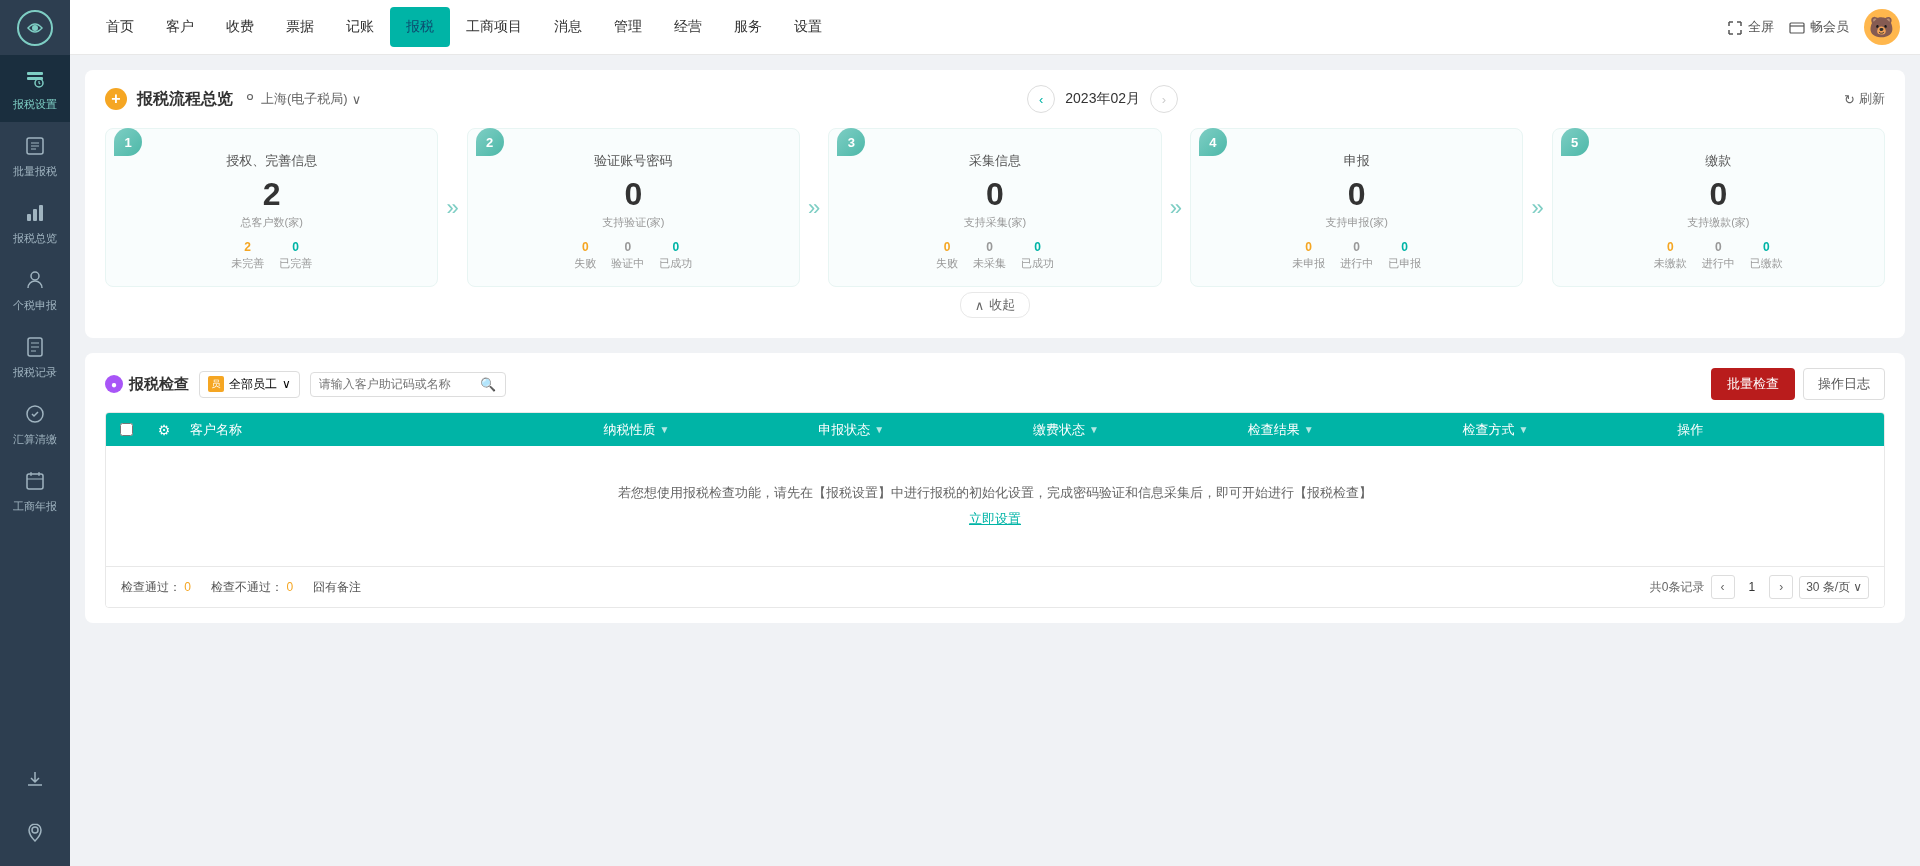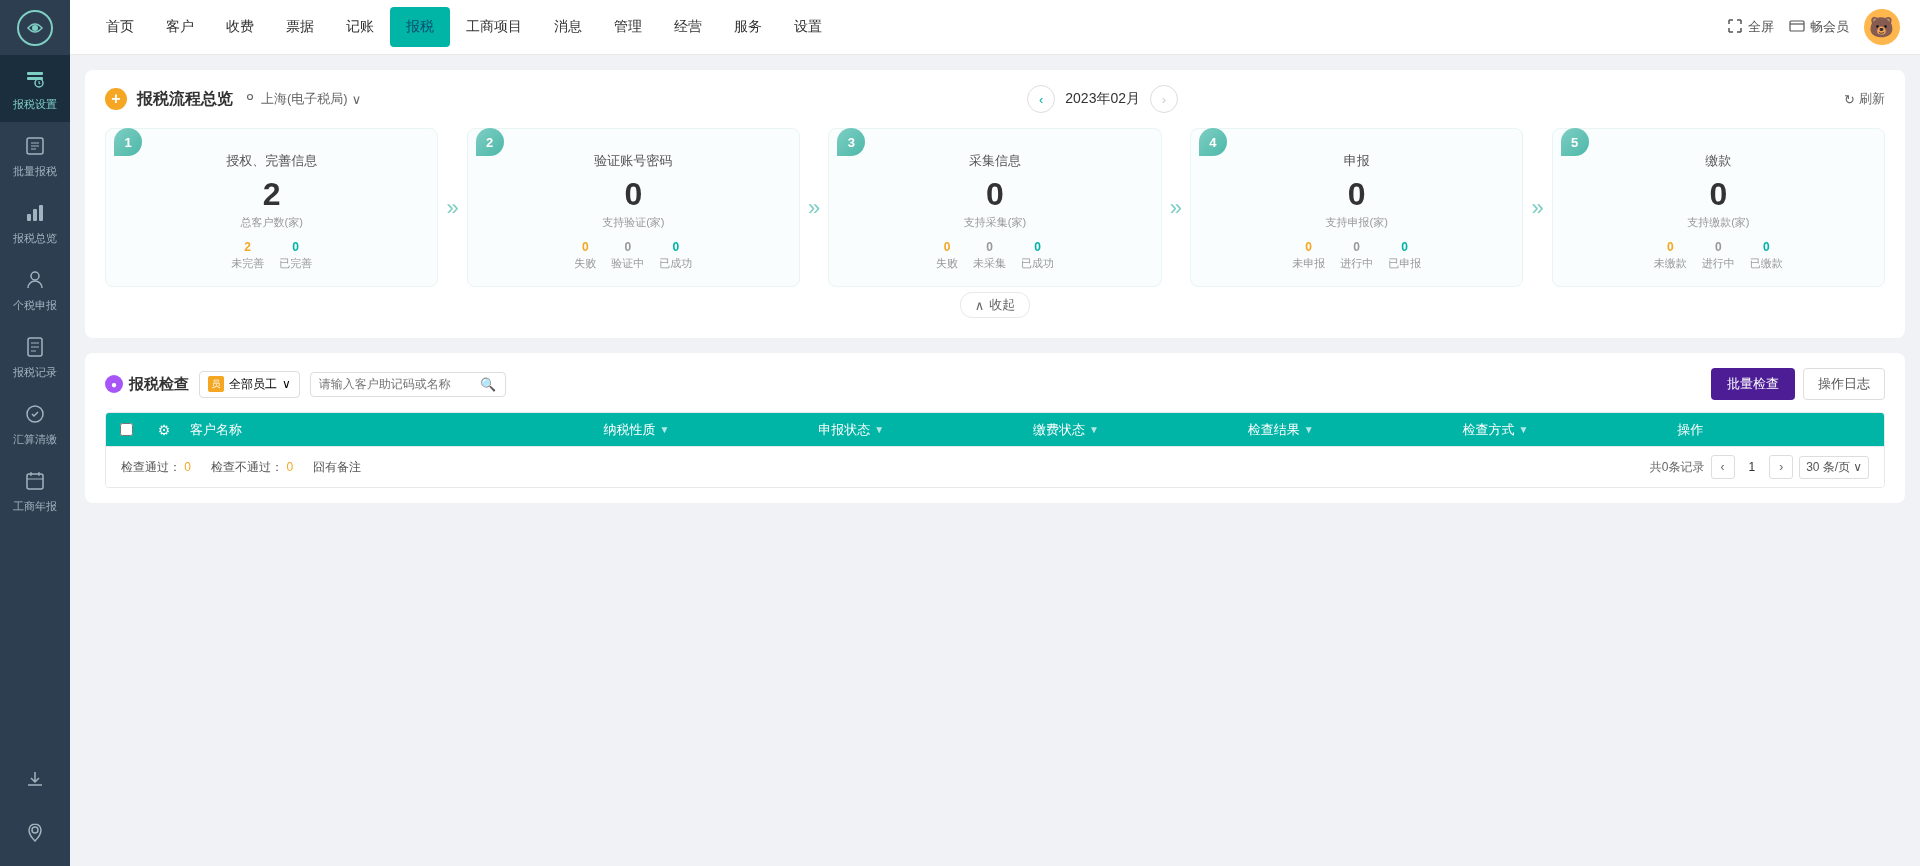--- a/index.html
+++ b/index.html
@@ -102,21 +102,21 @@
       color: #0c4a6e;
       border-radius: 4px;
     }
     .topbar-right {
       display: flex;
       align-items: center;
       gap: 15px;
     }
     .topbar-right-btn {
       display: flex;
-      align-items: flex-start;
+      align-items: flex-end;
       gap: 5px;
       color: #555;
       cursor: pointer;
       font-size: 13px;
     }
     .avatar-bear {
       width: 36px;
       height: 36px;
       background: #ffb74d;
       border-radius: 50%;
@@ -341,21 +341,21 @@
     .search-box input {
       border: none;
       outline: none;
       font-size: 12px;
       color: #999;
       flex: 1;
     }
     .search-icon { color: #bbb; cursor: pointer; }
     .section-right { margin-left: auto; display: flex; gap: 8px; }
     .btn-orange {
-      background: #4c1d95;
+      background: #b91c1c;
       color: #fff;
       border: none;
       border-radius: 4px;
       padding: 6px 16px;
       font-size: 13px;
       cursor: pointer;
     }
     .btn-default {
       background: #fff;
       color: #555;
@@ -822,20 +822,28 @@
             <span>检查结果</span>
             <span class="filter-icon">▼</span>
           </div>
           <div class="th-cell">
             <span>检查方式</span>
             <span class="filter-icon">▼</span>
           </div>
           <div class="th-cell">操作</div>
         </div>
 
+        <div class="table-scroll-area">
+          <div class="table-body" style="min-height:120px;">
+            <div class="empty-message">
+              <span>若您想使用报税检查功能，请先在【报税设置】中进行报税的初始化设置，完成密码验证和信息采集后，即可开始进行【报税检查】</span><br>
+              <span class="setup-link">立即设置</span>
+            </div>
+          </div>
+        </div>
 
         <div class="table-footer">
           <div class="footer-stat">
             <span>检查通过：</span>
             <a>0</a>
           </div>
           <div class="footer-stat">
             <span>检查不通过：</span>
             <a style="color:#f5a623;">0</a>
           </div>

